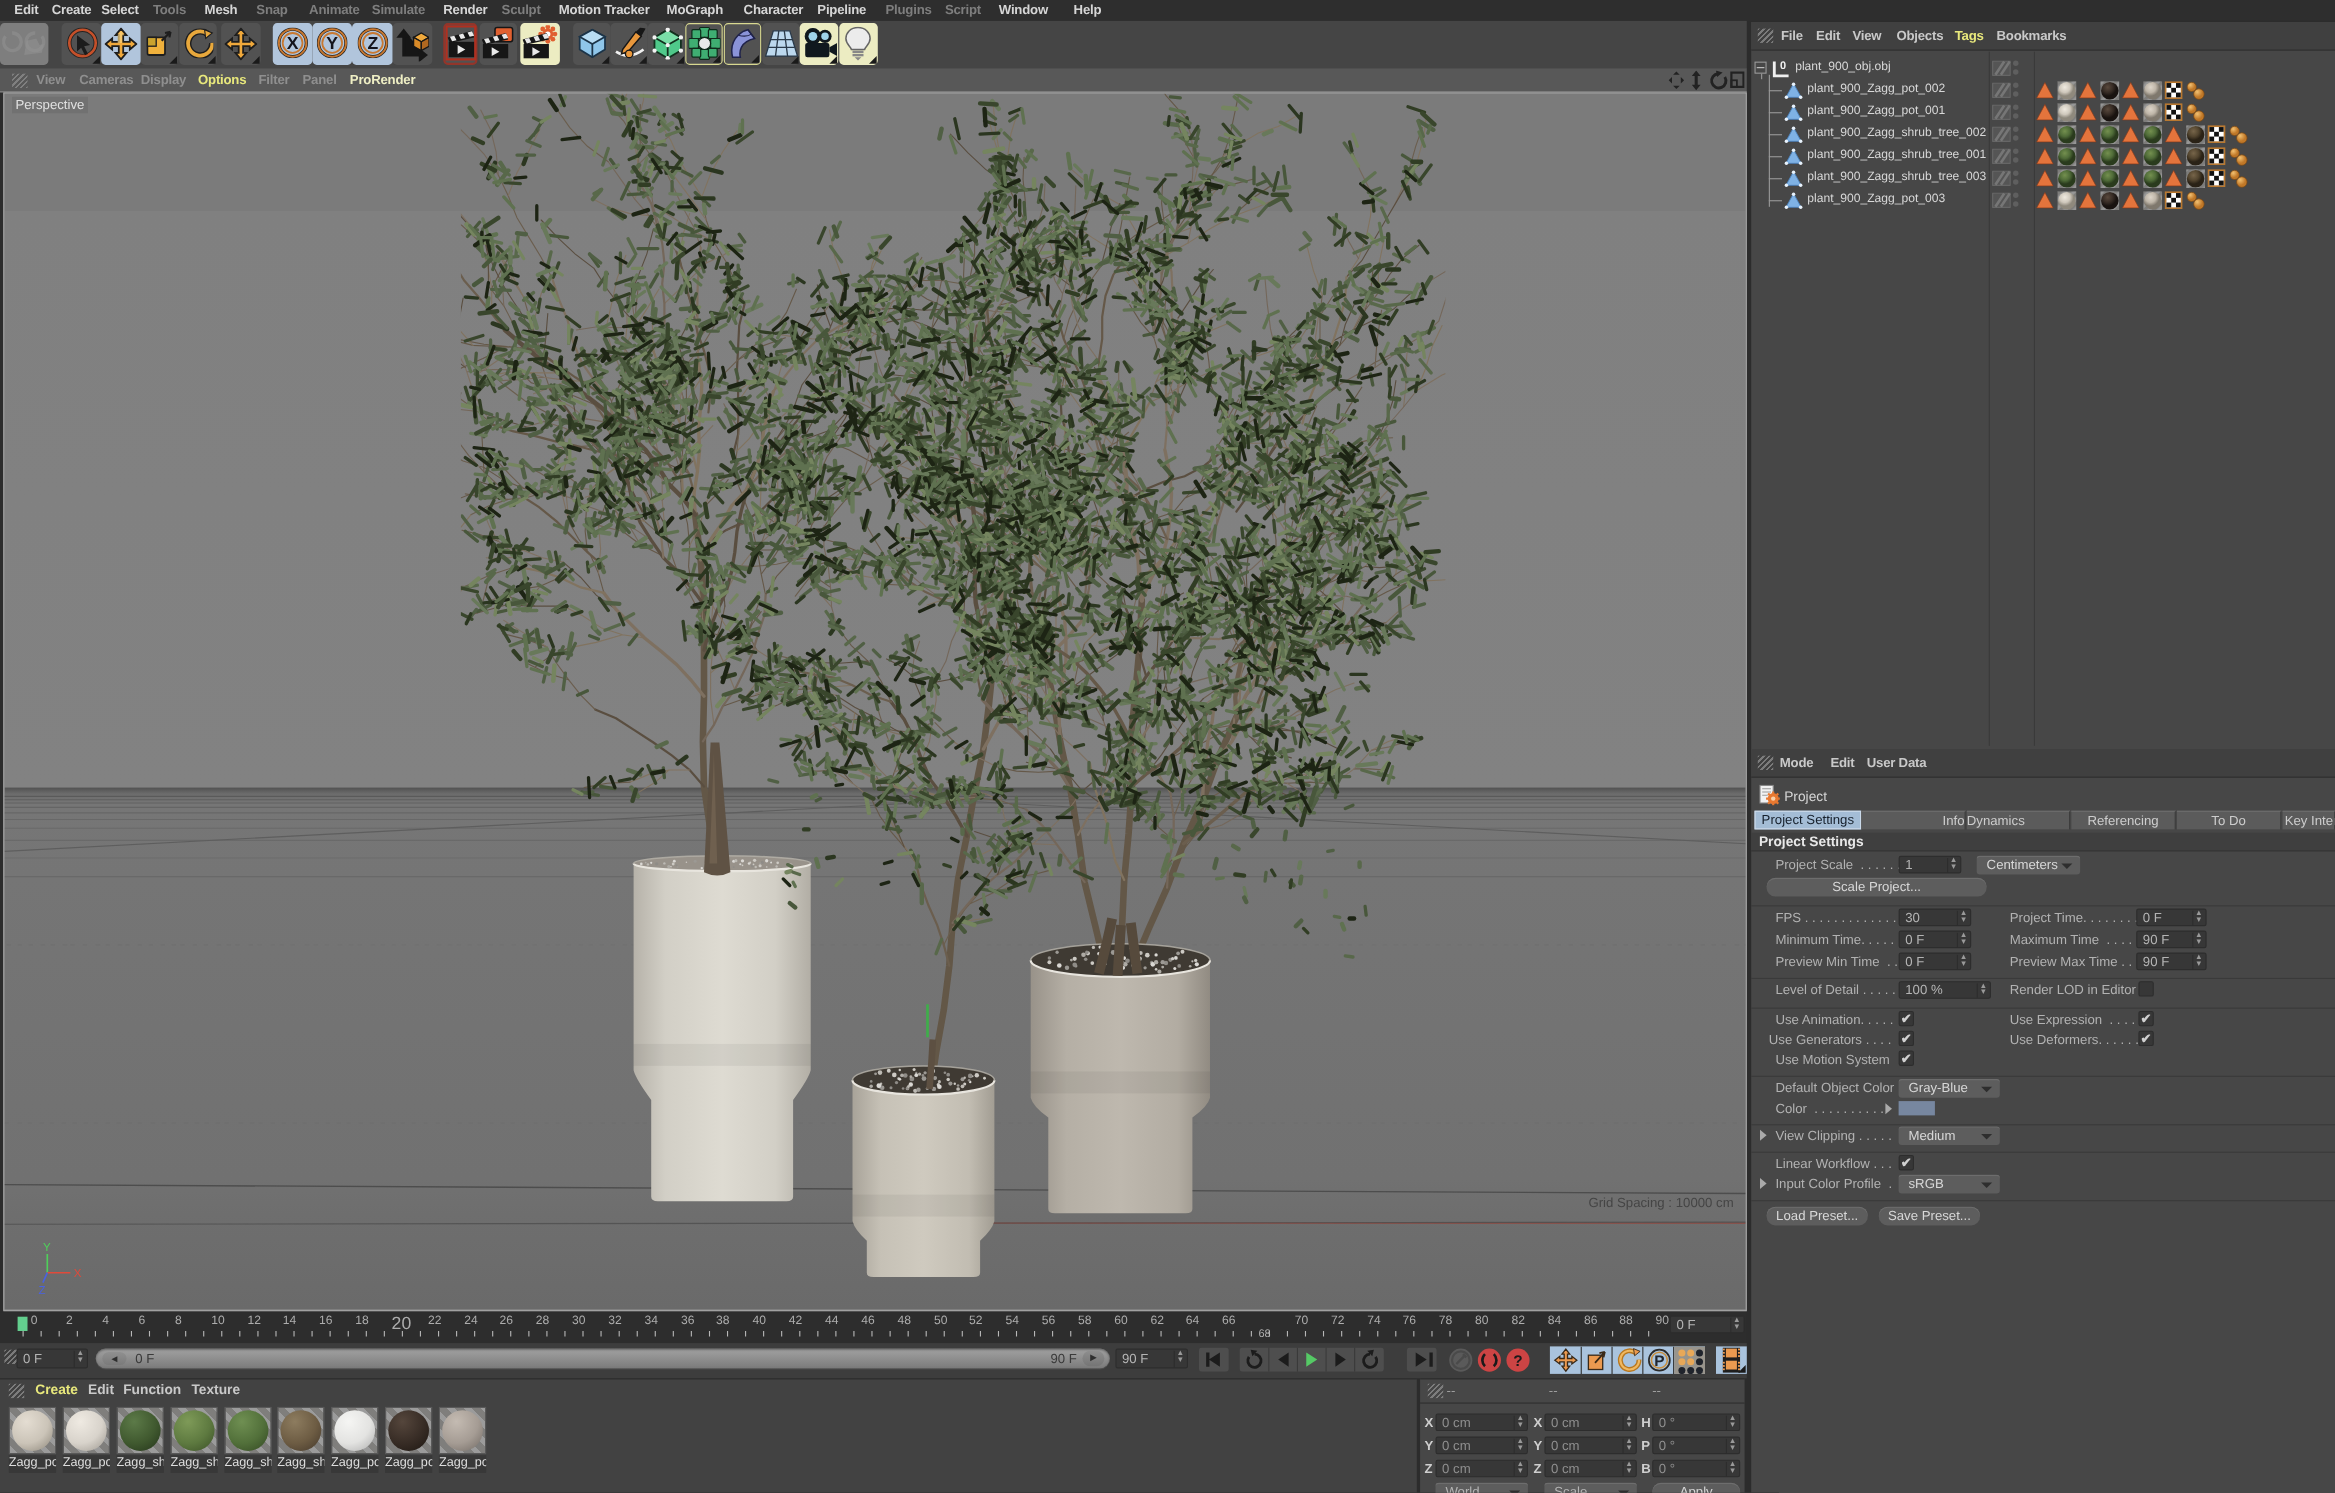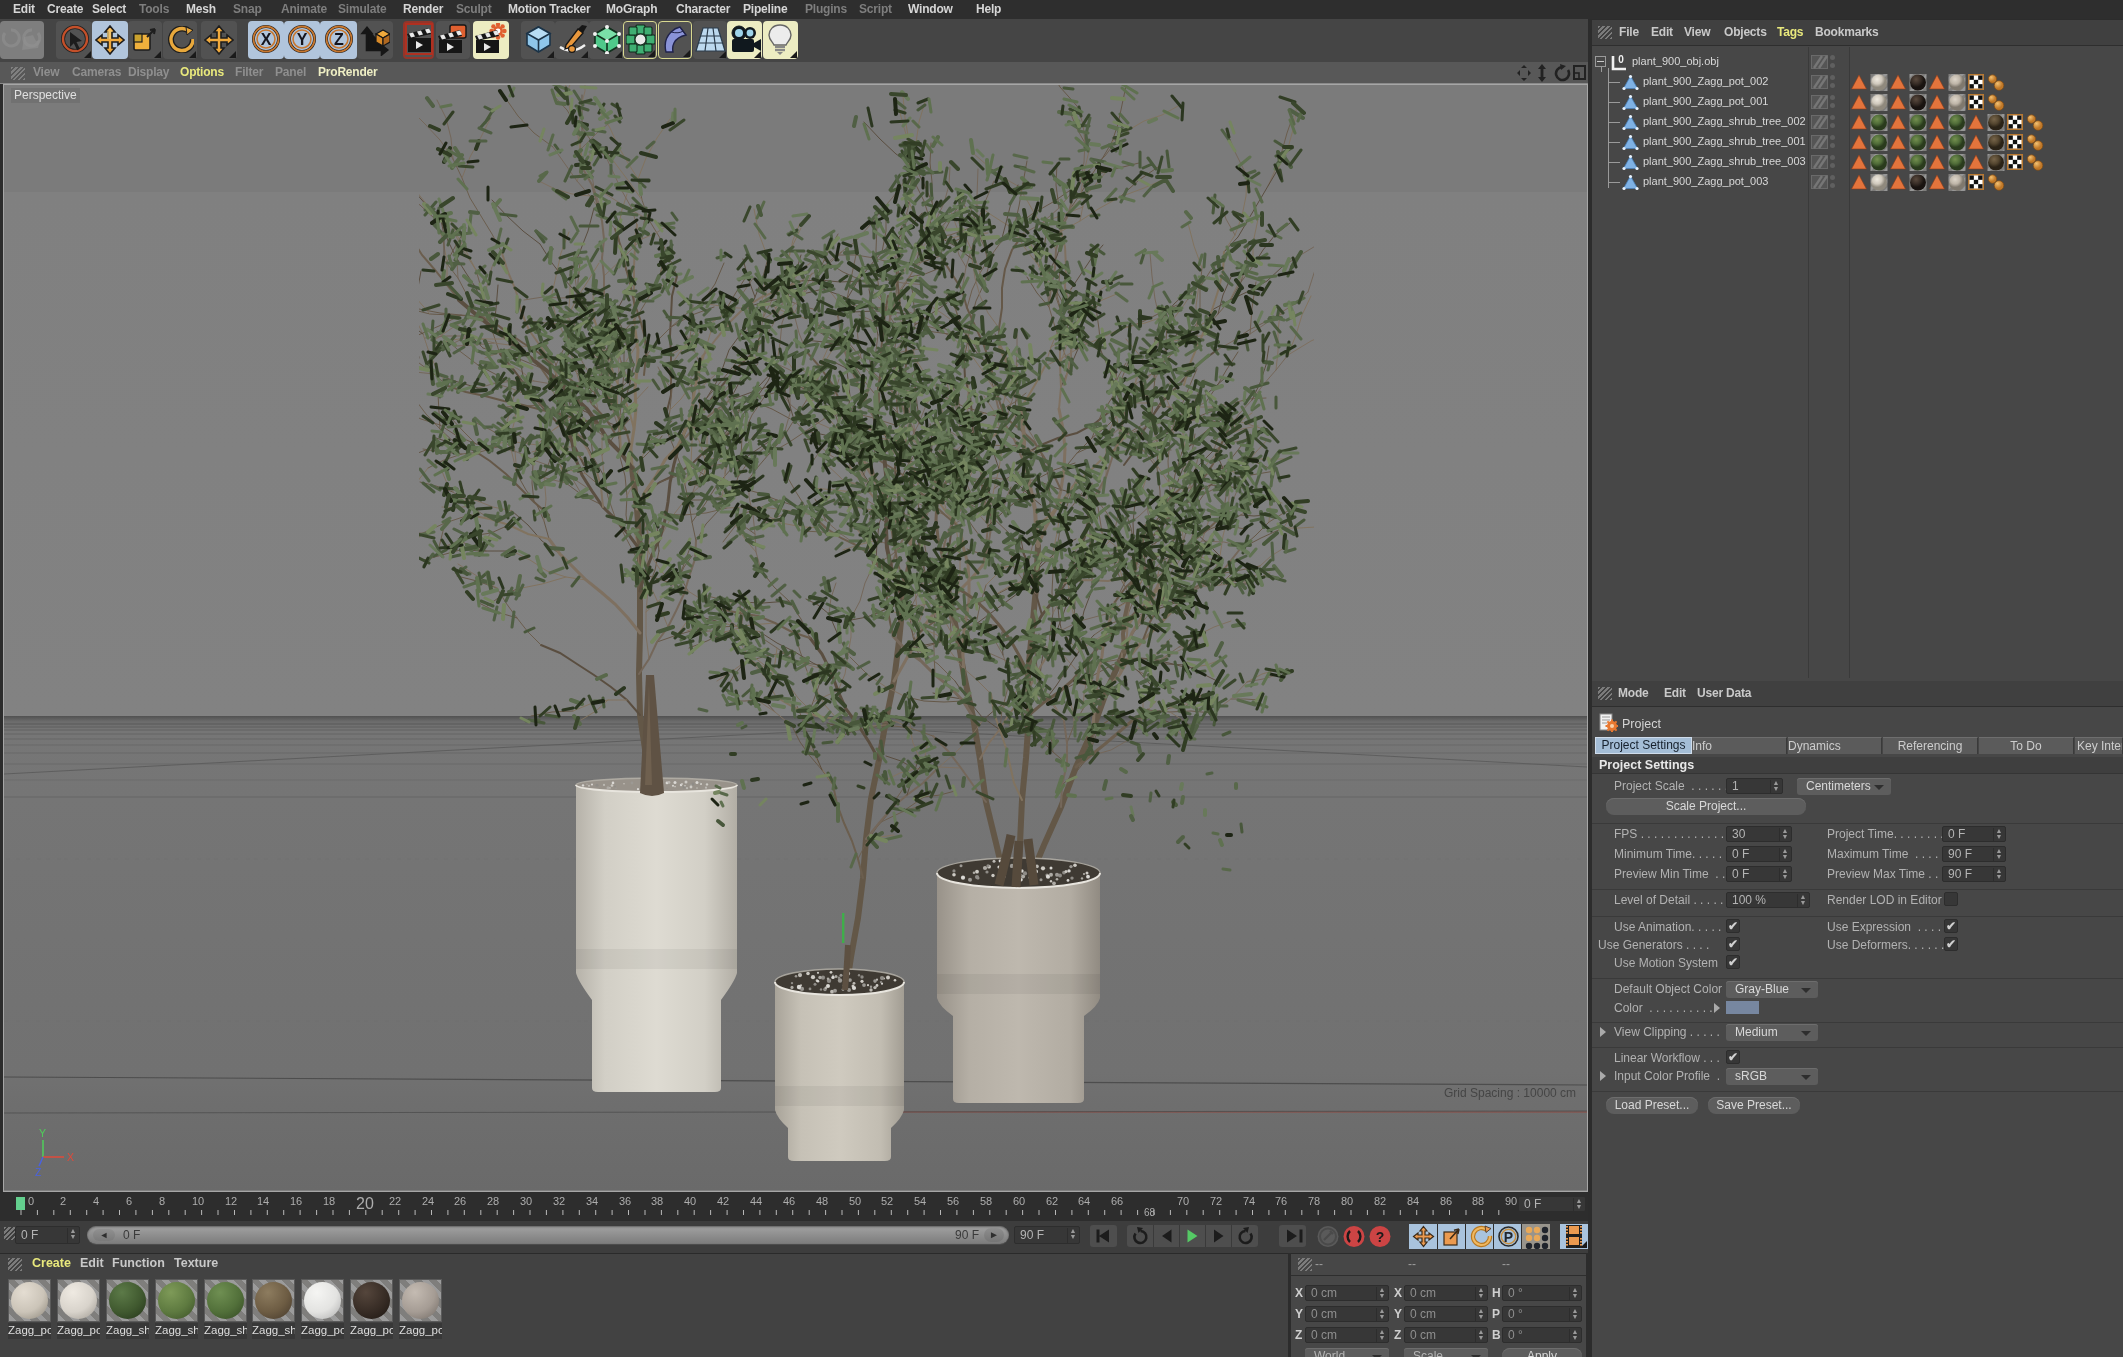--- a/index.html
+++ b/index.html
@@ -1300,21 +1300,21 @@
 <path d="M3 4 h8 M3 7 h8 M3 10 h5" stroke="#9a9a9a" stroke-width="1"></path>
 <circle cx="13" cy="13" r="5" fill="#e87830"></circle>
 <circle cx="13" cy="13" r="2" fill="#f8d0a8"></circle>
 <g stroke="#e87830" stroke-width="2">
           <path d="M13 6.5 v2 M13 17.5 v2 M6.5 13 h2 M17.5 13 h2 M8.4 8.4 l1.4 1.4 M16.2 16.2 l1.4 1.4 M8.4 17.6 l1.4 -1.4 M16.2 9.8 l1.4 -1.4"></path>
         </g>
 </svg>
       <span class="abs" style="left:30px;top:36px;font-size:12.5px;color:#d4d4d4">Project</span>
       <div class="abs" style="left:0;top:56px;width:531px;height:17px;background:#454545">
         <div class="abs" style="left:3px;top:0;width:97px;height:17px;background:#a4bdd6;border:1px solid #cfdceb;color:#16202c;font-size:12px;text-align:center;line-height:15px;font-weight:400">Project Settings</div>
-        <div class="abs" style="left:100px;top:0;width:95px;height:17px;background:#5b5b5b;border-top:1px solid #6e6e6e;border-right:1px solid #3a3a3a;color:#cdcdcd;font-size:12px;text-align:left;line-height:16px">Info</div>
+        <div class="abs" style="left:100px;top:0;width:95px;height:17px;background:#5b5b5b;border-top:1px solid #6e6e6e;border-right:1px solid #3a3a3a;color:#cdcdcd;font-size:12px;text-align:right;line-height:16px">Info</div>
         <div class="abs" style="left:196px;top:0;width:94px;height:17px;background:#5b5b5b;border-top:1px solid #6e6e6e;border-right:1px solid #3a3a3a;color:#cdcdcd;font-size:12px;text-align:left;line-height:16px">Dynamics</div>
         <div class="abs" style="left:291px;top:0;width:95px;height:17px;background:#5b5b5b;border-top:1px solid #6e6e6e;border-right:1px solid #3a3a3a;color:#cdcdcd;font-size:12px;text-align:center;line-height:16px">Referencing</div>
         <div class="abs" style="left:387px;top:0;width:95px;height:17px;background:#5b5b5b;border-top:1px solid #6e6e6e;border-right:1px solid #3a3a3a;color:#cdcdcd;font-size:12px;text-align:center;line-height:16px">To Do</div>
         <div class="abs" style="left:483px;top:0;width:48px;height:17px;background:#5b5b5b;border-top:1px solid #6e6e6e;border-right:1px solid #3a3a3a;color:#cdcdcd;font-size:12px;text-align:left;padding-left:2px;white-space:nowrap;overflow:hidden;line-height:16px">Key Inter</div>
       </div>
       <div class="abs" style="left:0;top:76px;width:531px;height:17px;background:#3f3f3f;border-bottom:1px solid #353535">
         <span class="abs" style="left:7px;top:1px;font-size:12.5px;font-weight:700;color:#e8e8e8">Project Settings</span>
       </div>
       <span class="lbl" style="left:22px;top:98px">Project Scale&nbsp; . . . . . .</span>
       <div class="fld" style="left:134px;top:97px;width:57px">1<span class="spin">▲<br>▼</span></div>
@@ -1336,21 +1336,21 @@
       <div class="sep" style="top:208px"></div>
       <span class="lbl" style="left:22px;top:212px">Level of Detail . . . . .</span>
       <div class="fld" style="left:134px;top:211px;width:84px">100 %<span class="spin">▲<br>▼</span></div>
       <span class="lbl" style="left:235px;top:212px">Render LOD in Editor</span>
       <div class="chk" style="left:352px;top:211px"></div>
       <div class="sep" style="top:235px"></div>
       <span class="lbl" style="left:22px;top:239px">Use Animation. . . . .</span>
       <div class="chk" style="left:134px;top:238px">✔</div>
       <span class="lbl" style="left:235px;top:239px">Use Expression&nbsp; . . . . .</span>
       <div class="chk" style="left:352px;top:238px">✔</div>
-      <span class="lbl" style="left:6px;top:257px">Use Generators . . . .</span>
+      <span class="lbl" style="left:16px;top:257px">Use Generators . . . .</span>
       <div class="chk" style="left:134px;top:256px">✔</div>
       <span class="lbl" style="left:235px;top:257px">Use Deformers. . . . . . .</span>
       <div class="chk" style="left:352px;top:256px">✔</div>
       <span class="lbl" style="left:22px;top:275px">Use Motion System</span>
       <div class="chk" style="left:134px;top:274px">✔</div>
       <div class="sep" style="top:297px"></div>
       <span class="lbl" style="left:22px;top:301px">Default Object Color</span>
       <div class="drop" style="left:134px;top:300px;width:92px">Gray-Blue</div>
       <span class="lbl" style="left:22px;top:320px">Color&nbsp; . . . . . . . . . .</span>
       <div class="abs" style="left:122px;top:322px;width:0;height:0;border-top:5px solid transparent;border-bottom:5px solid transparent;border-left:6px solid #aaa"></div>

